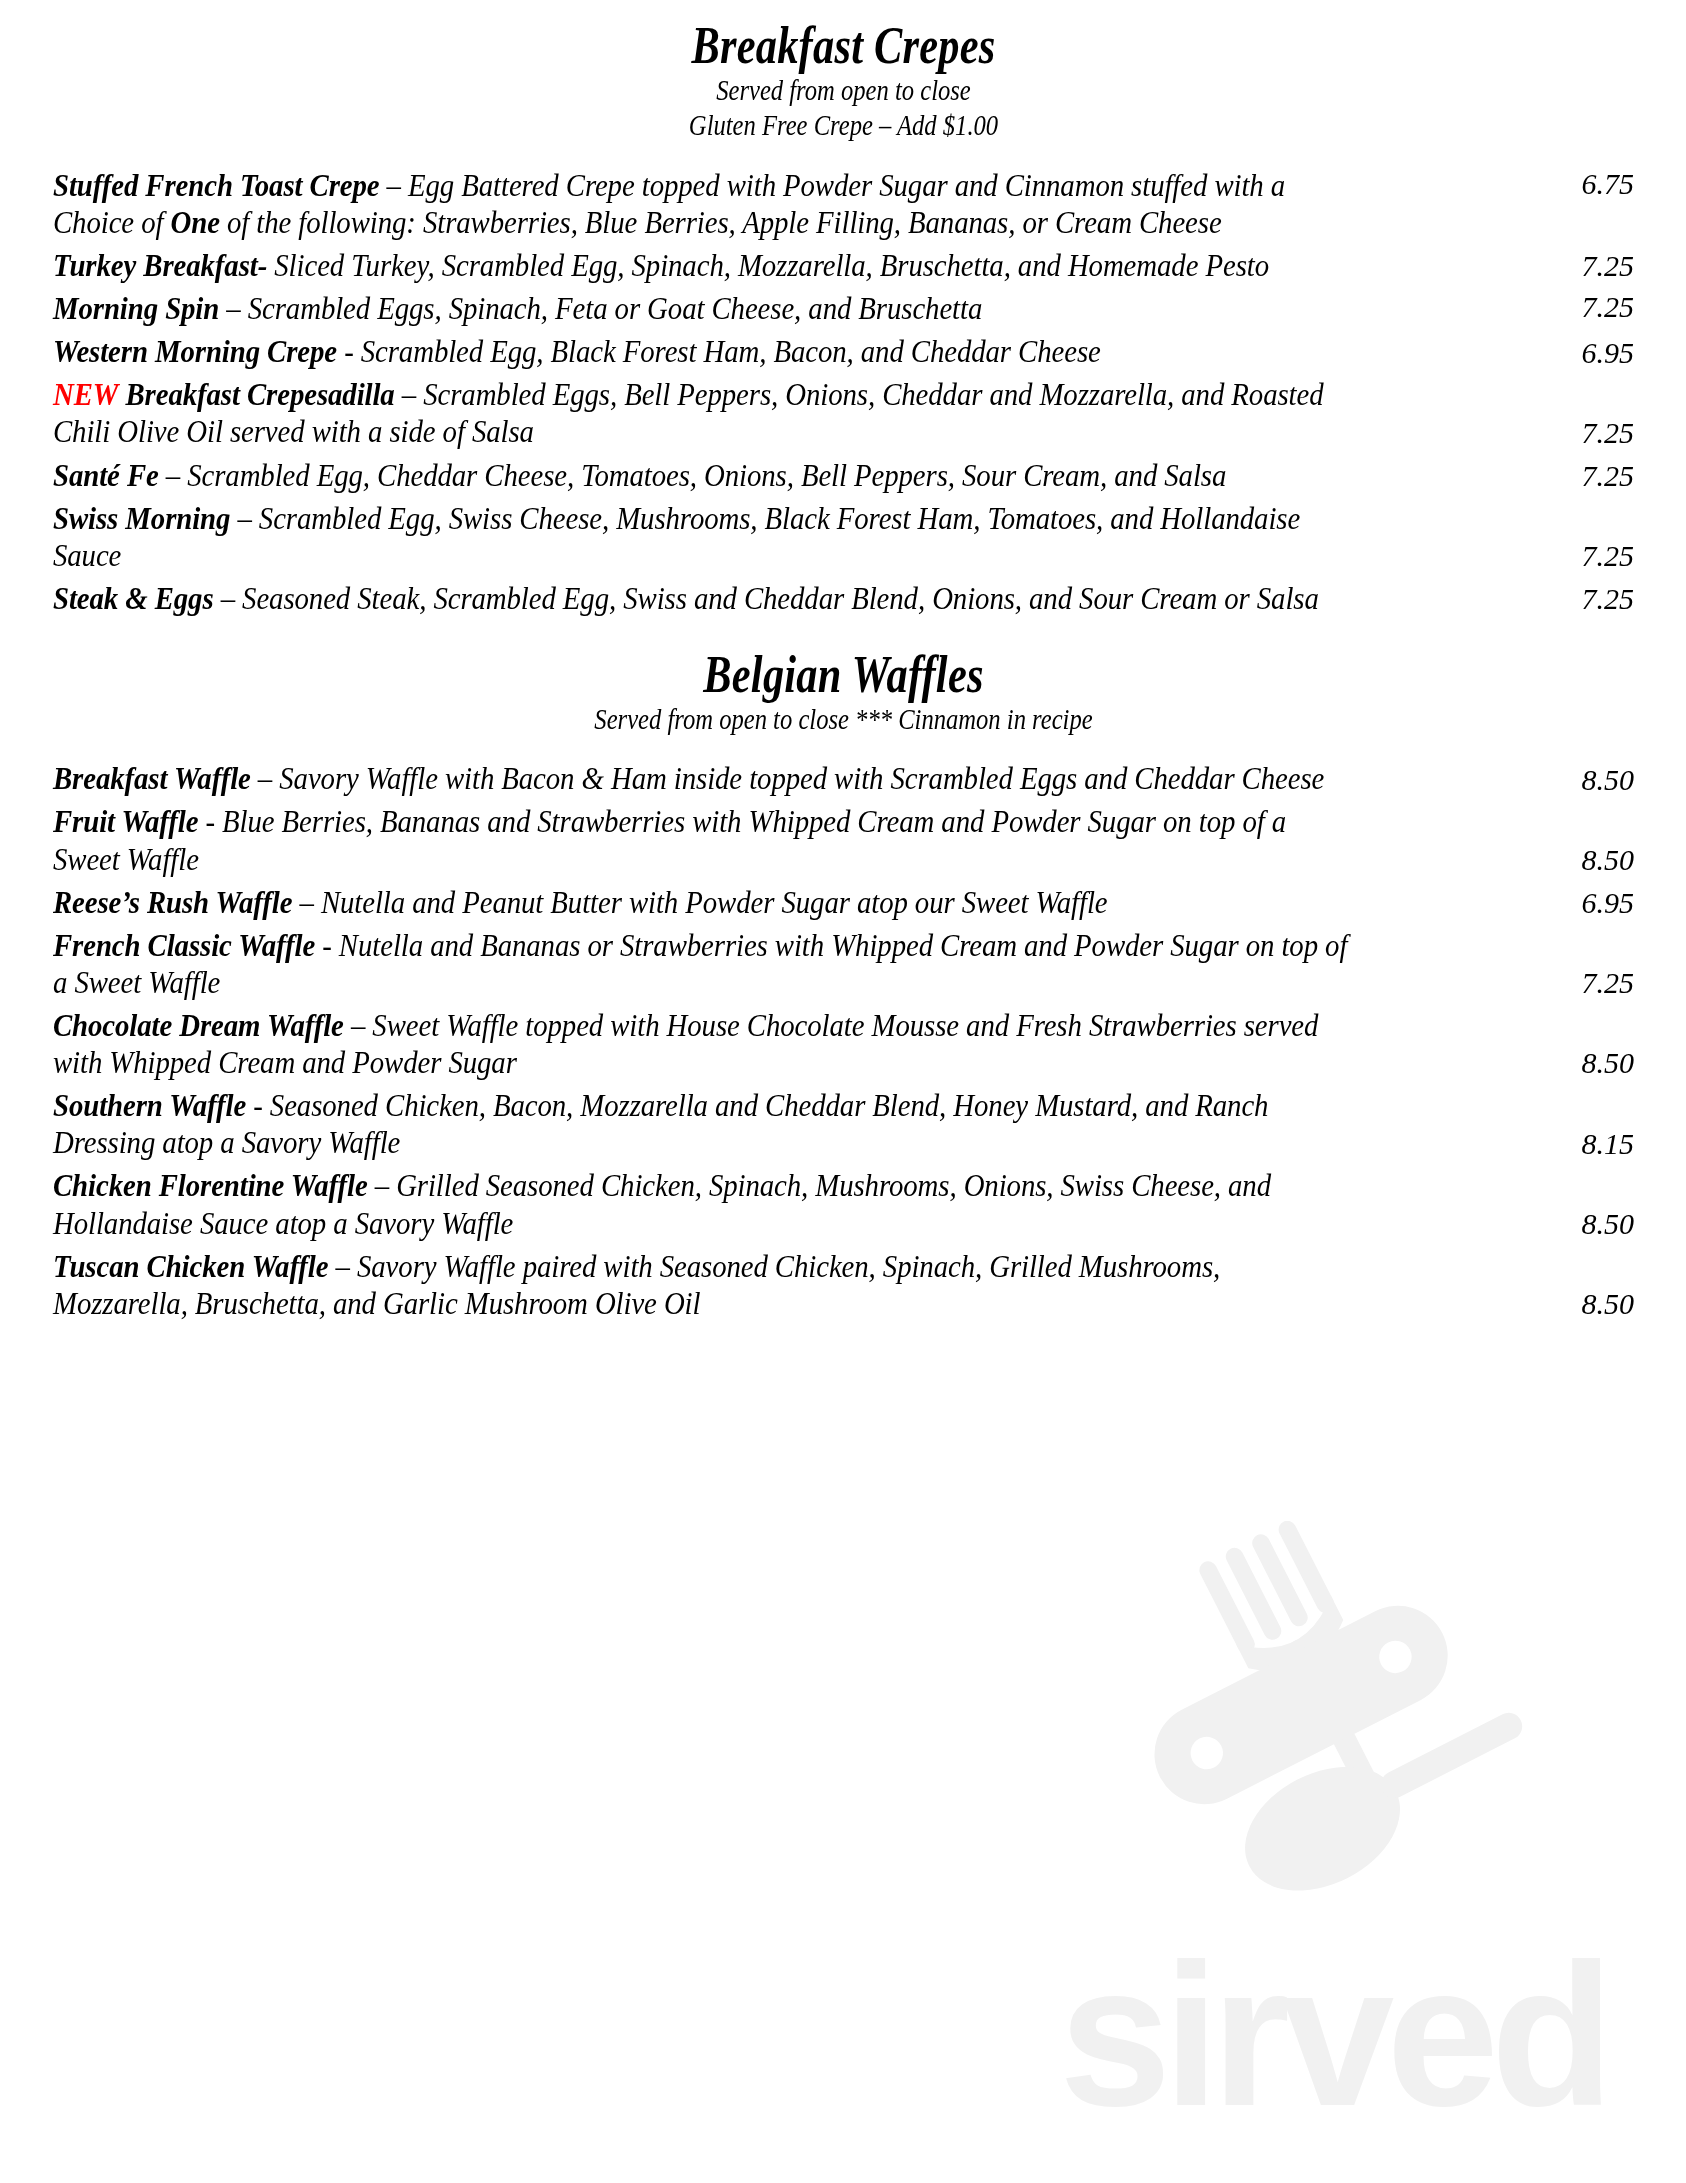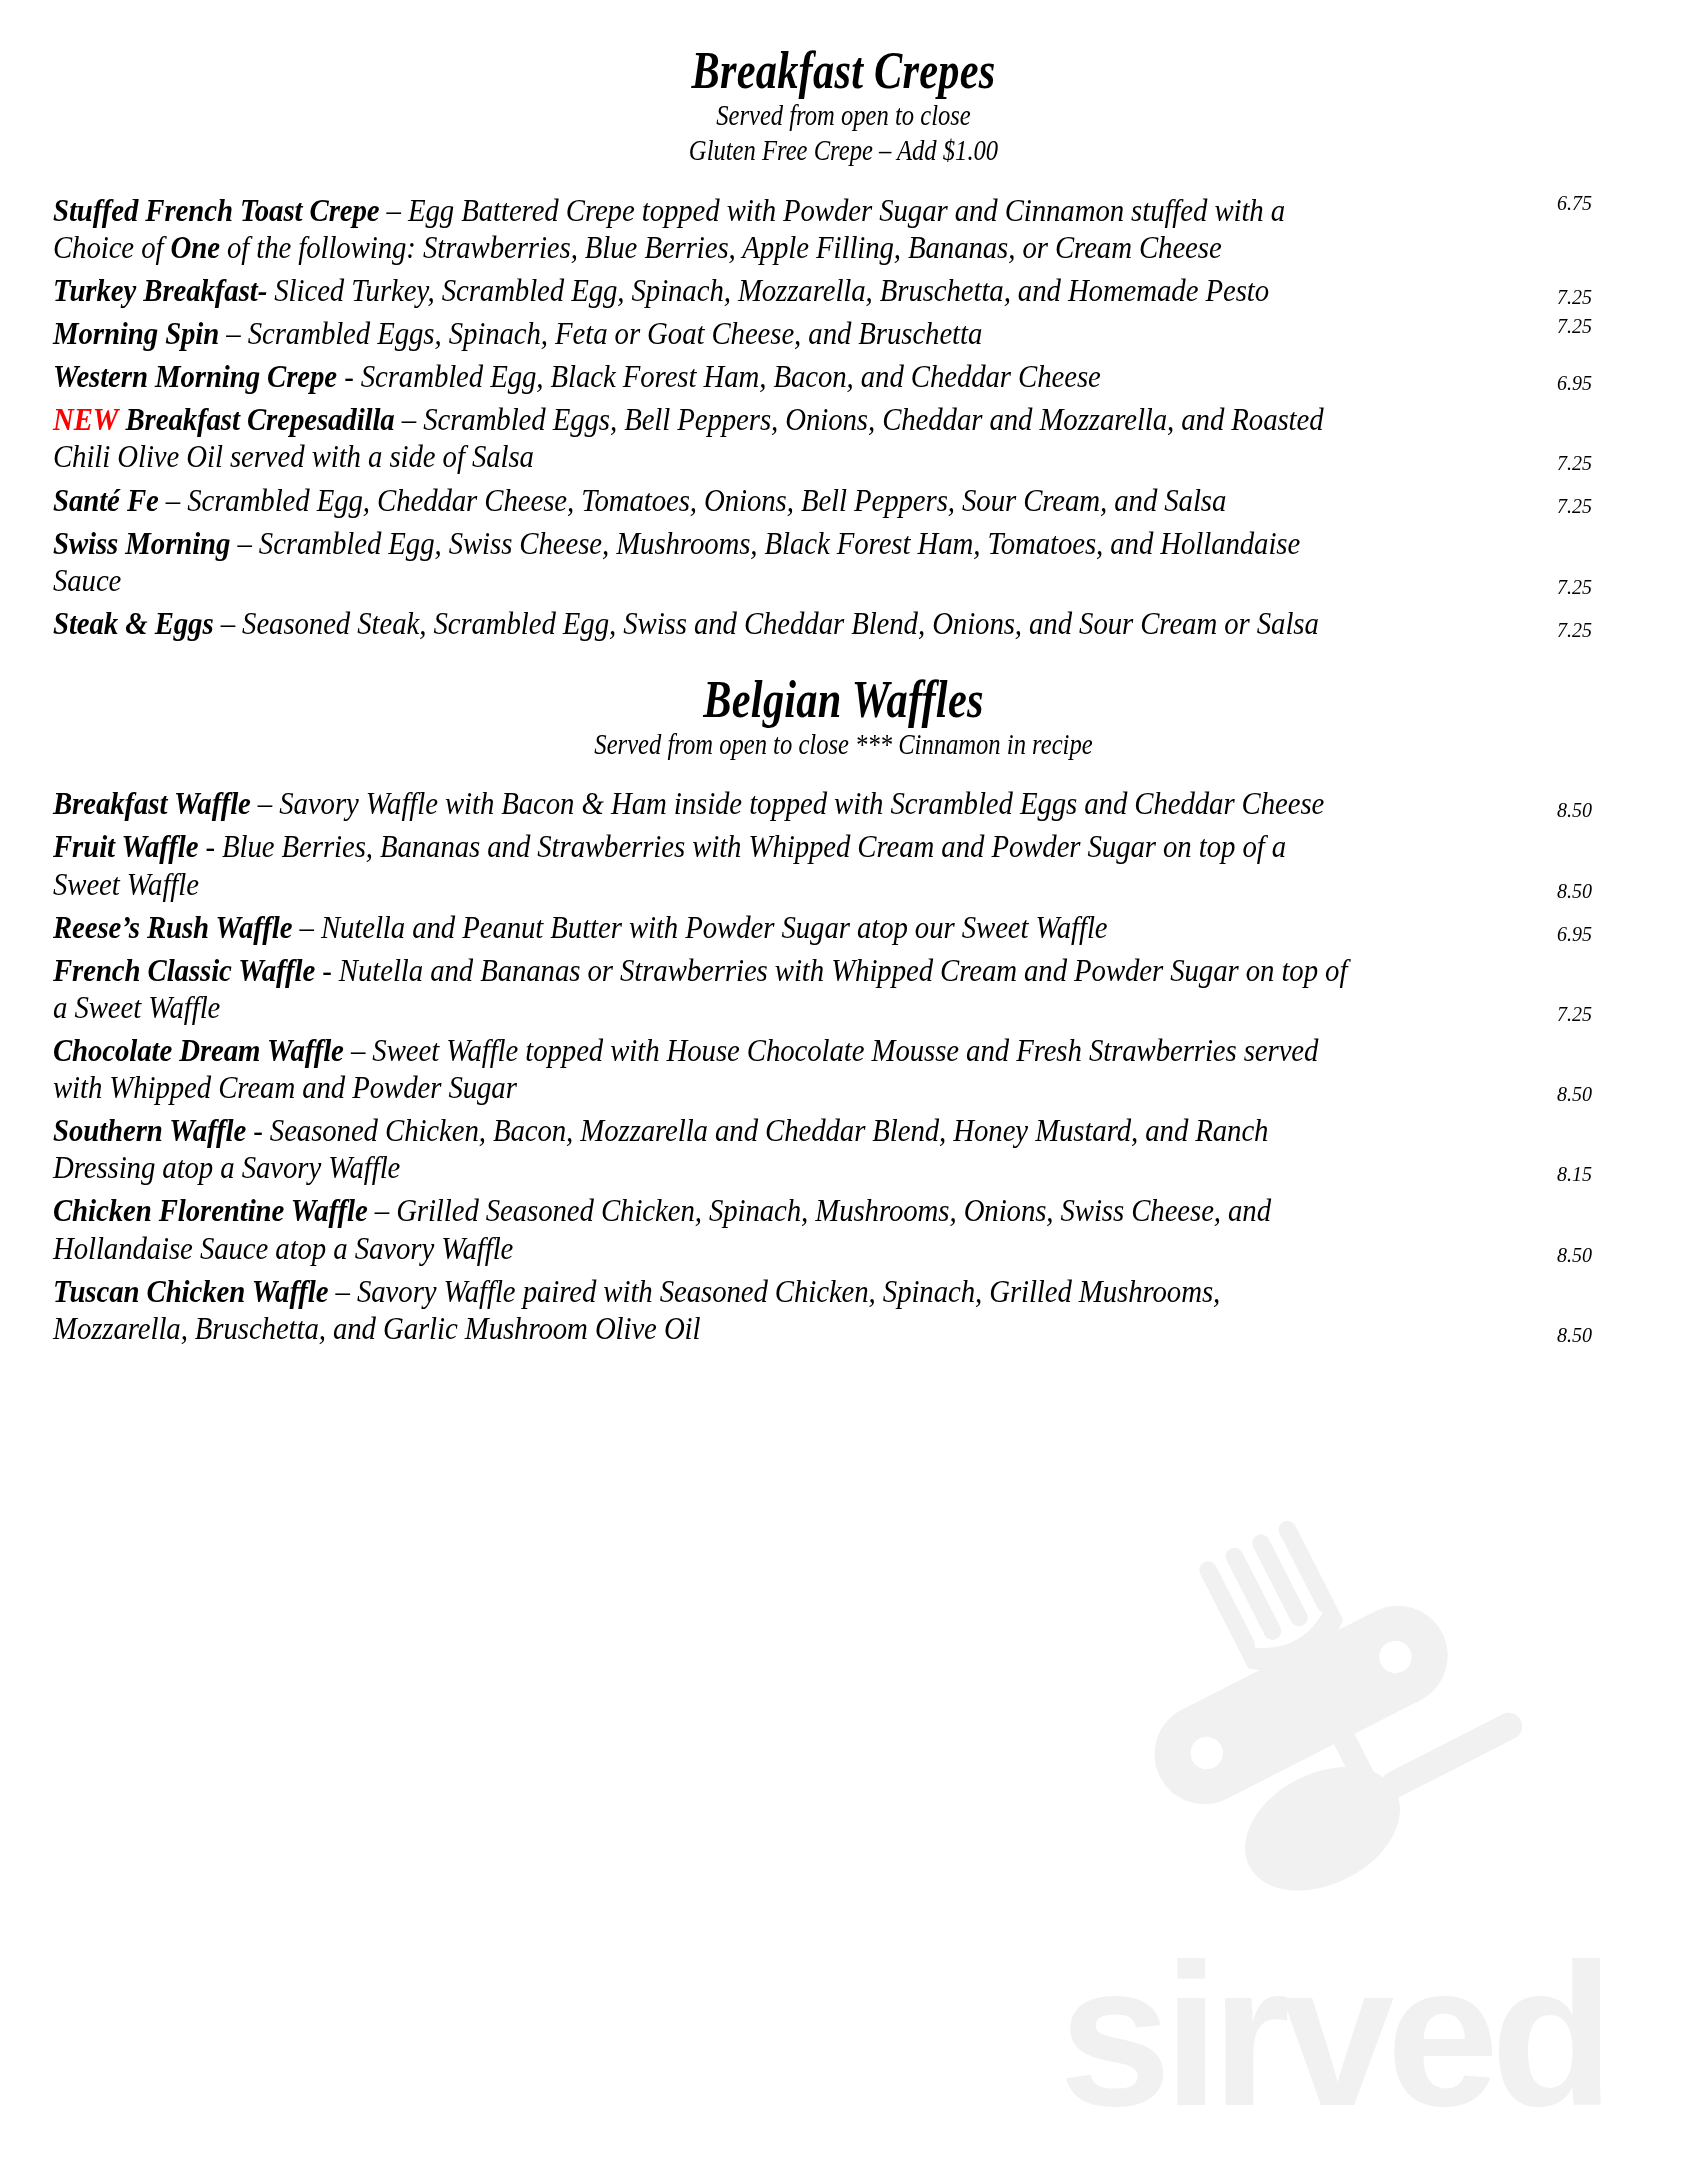--- a/index.html
+++ b/index.html
@@ -43,21 +43,21 @@
     font-weight: 700;
     letter-spacing: -8px;
     color: #f1f1f1;
     line-height: 1;
   }
 
   
   .page {
     position: relative;
     z-index: 2;
-    padding: 40px 53px 0 53px;
+    padding: 15px 53px 0 53px;
     box-sizing: border-box;
   }
 
   .section-title {
     text-align: center;
     font-size: 53px;
     font-weight: 700;
     font-style: italic;
     letter-spacing: 0.3px;
     line-height: 1.0;
@@ -102,22 +102,22 @@
   .item-new {
     font-weight: 700;
     color: #ff0000;
   }
   .b {
     font-weight: 700;
   }
   .item-price {
     flex: 0 0 auto;
     width: 135px;
-    text-align: center;
-    font-size: 20px;
+    text-align: right;
+    font-size: 30px;
     font-style: italic;
     line-height: 1.16;
     padding-left: 16px;
     box-sizing: border-box;
   }
   .price-bottom { align-self: flex-end; }
 </style>
 </head>
 <body>
 

